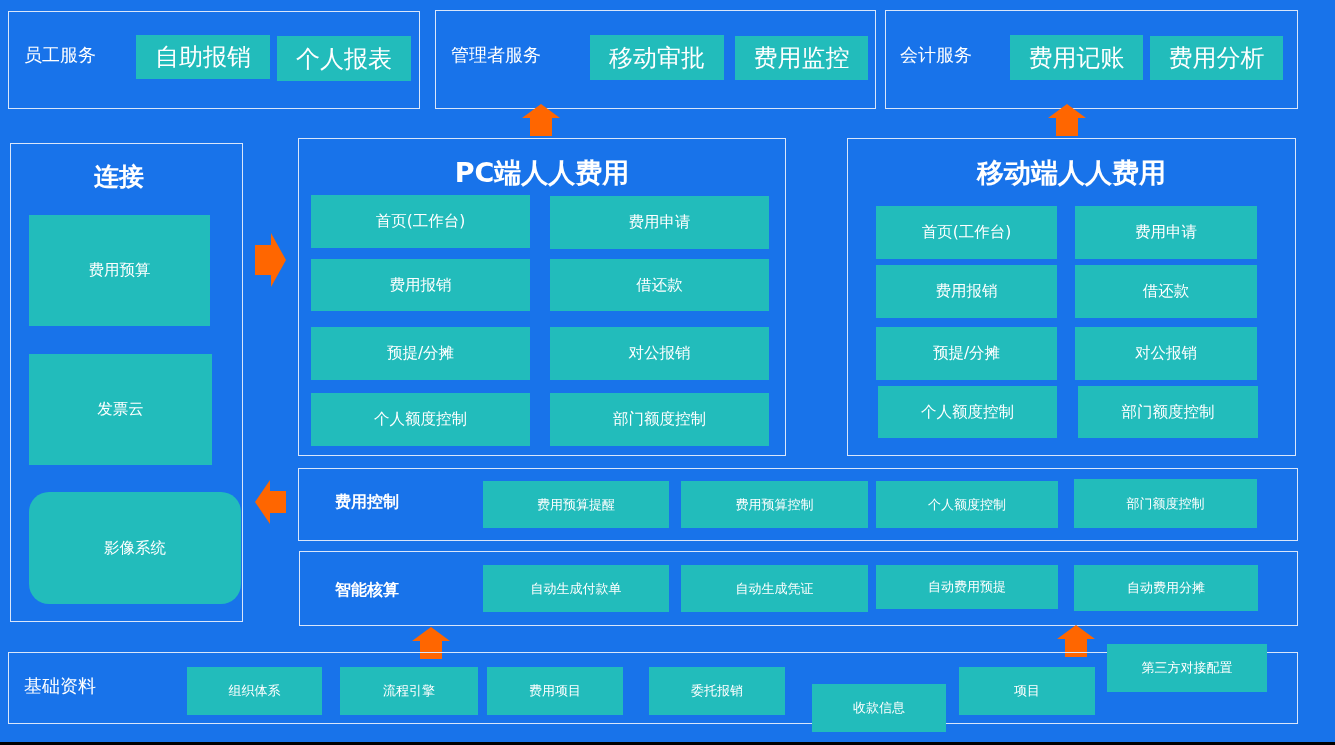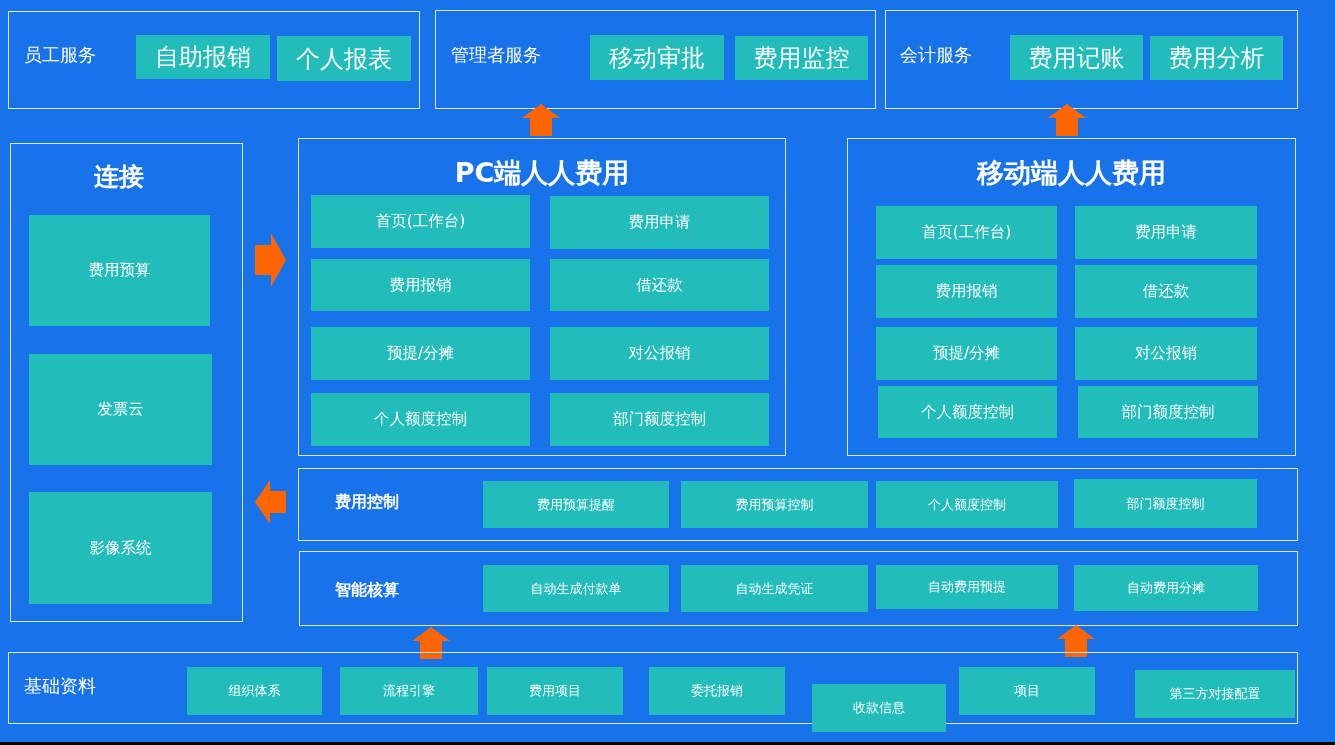--- a/index.html
+++ b/index.html
@@ -52,21 +52,21 @@
 <div class="arrow" style="left:1048px;top:104px;">
   <svg width="38" height="32" viewBox="0 0 38 32">
       <polygon points="19,0 38,14 30,14 30,32 8,32 8,14 0,14" fill="#ff6600"></polygon>
     </svg>
 </div>
 
 <div class="panel" style="left:10px;top:143px;width:233px;height:479px;"></div>
 <div class="label label-bold" style="left:94px;top:160px;">连接</div>
 <div class="tile t-md" style="left:29px;top:215px;width:181px;height:111px;">费用预算</div>
 <div class="tile t-md" style="left:29px;top:354px;width:183px;height:111px;">发票云</div>
-<div class="tile t-md" style="left:29px;top:492px;width:183px;height:112px;">影像系统</div>
+<div class="tile t-md" style="left:29px;top:492px;width:212px;height:112px;border-radius:20px;">影像系统</div>
 
 <div class="arrow" style="left:255px;top:233px;">
   <svg width="31" height="54" viewBox="0 0 31 54">
       <polygon points="31,27 16,0 16,12 0,12 0,42 16,42 16,54" fill="#ff6600"></polygon>
     </svg>
 </div>
 <div class="arrow" style="left:255px;top:480px;">
   <svg width="31" height="44" viewBox="0 0 31 44">
       <polygon points="0,22 15,0 15,11 31,11 31,33 15,33 15,44" fill="#ff6600"></polygon>
     </svg>
@@ -120,15 +120,15 @@
 </div>
 
 <div class="panel" style="left:8px;top:652px;width:1290px;height:72px;"></div>
 <div class="label label-lg" style="left:24px;top:674px;">基础资料</div>
 <div class="tile t-sm" style="left:187px;top:667px;width:135px;height:48px;">组织体系</div>
 <div class="tile t-sm" style="left:340px;top:667px;width:138px;height:48px;">流程引擎</div>
 <div class="tile t-sm" style="left:487px;top:667px;width:136px;height:48px;">费用项目</div>
 <div class="tile t-sm" style="left:649px;top:667px;width:136px;height:48px;">委托报销</div>
 <div class="tile t-sm" style="left:812px;top:684px;width:134px;height:48px;">收款信息</div>
 <div class="tile t-sm" style="left:959px;top:667px;width:136px;height:48px;">项目</div>
-<div class="tile t-sm" style="left:1107px;top:670px;width:160px;height:48px;margin-left:28px;">第三方对接配置</div>
+<div class="tile t-sm" style="left:1107px;top:644px;width:160px;height:48px;">第三方对接配置</div>
 
 <div class="bottom-strip"></div>
 
 </body></html>

